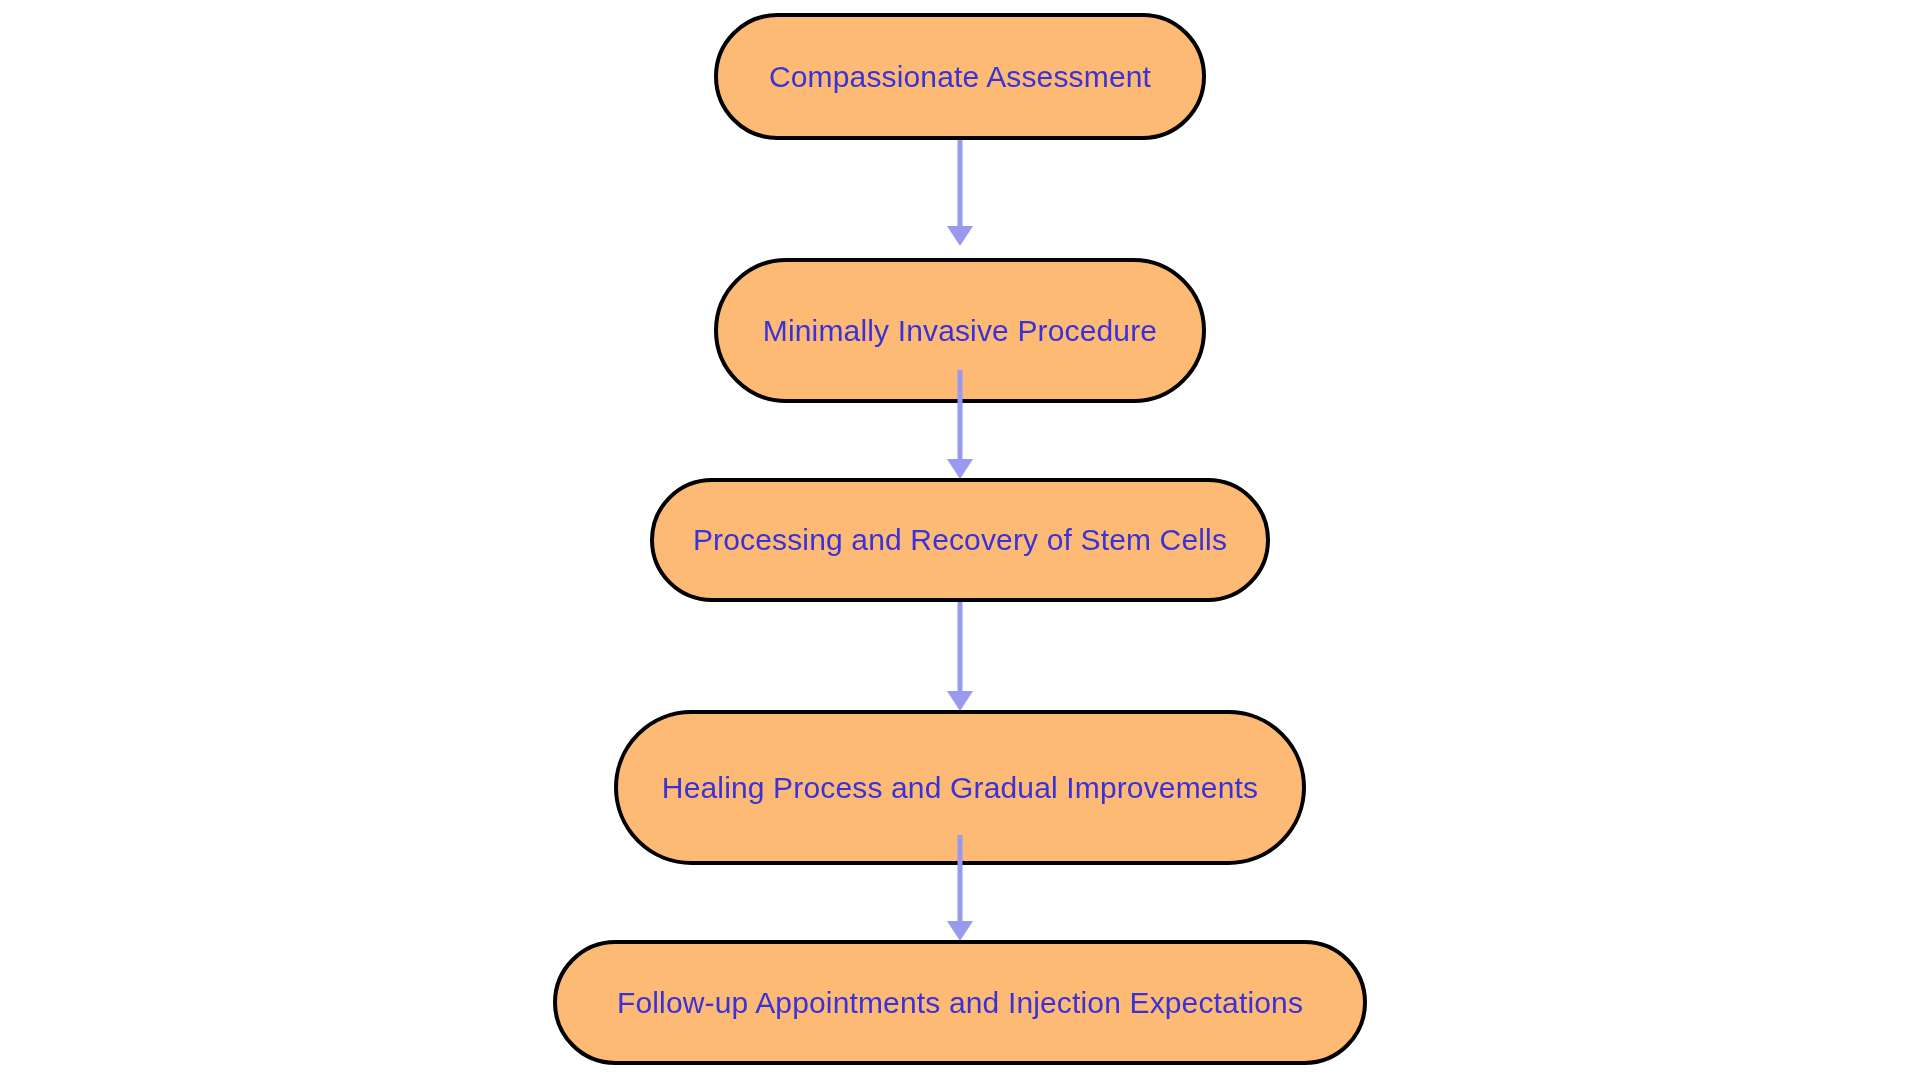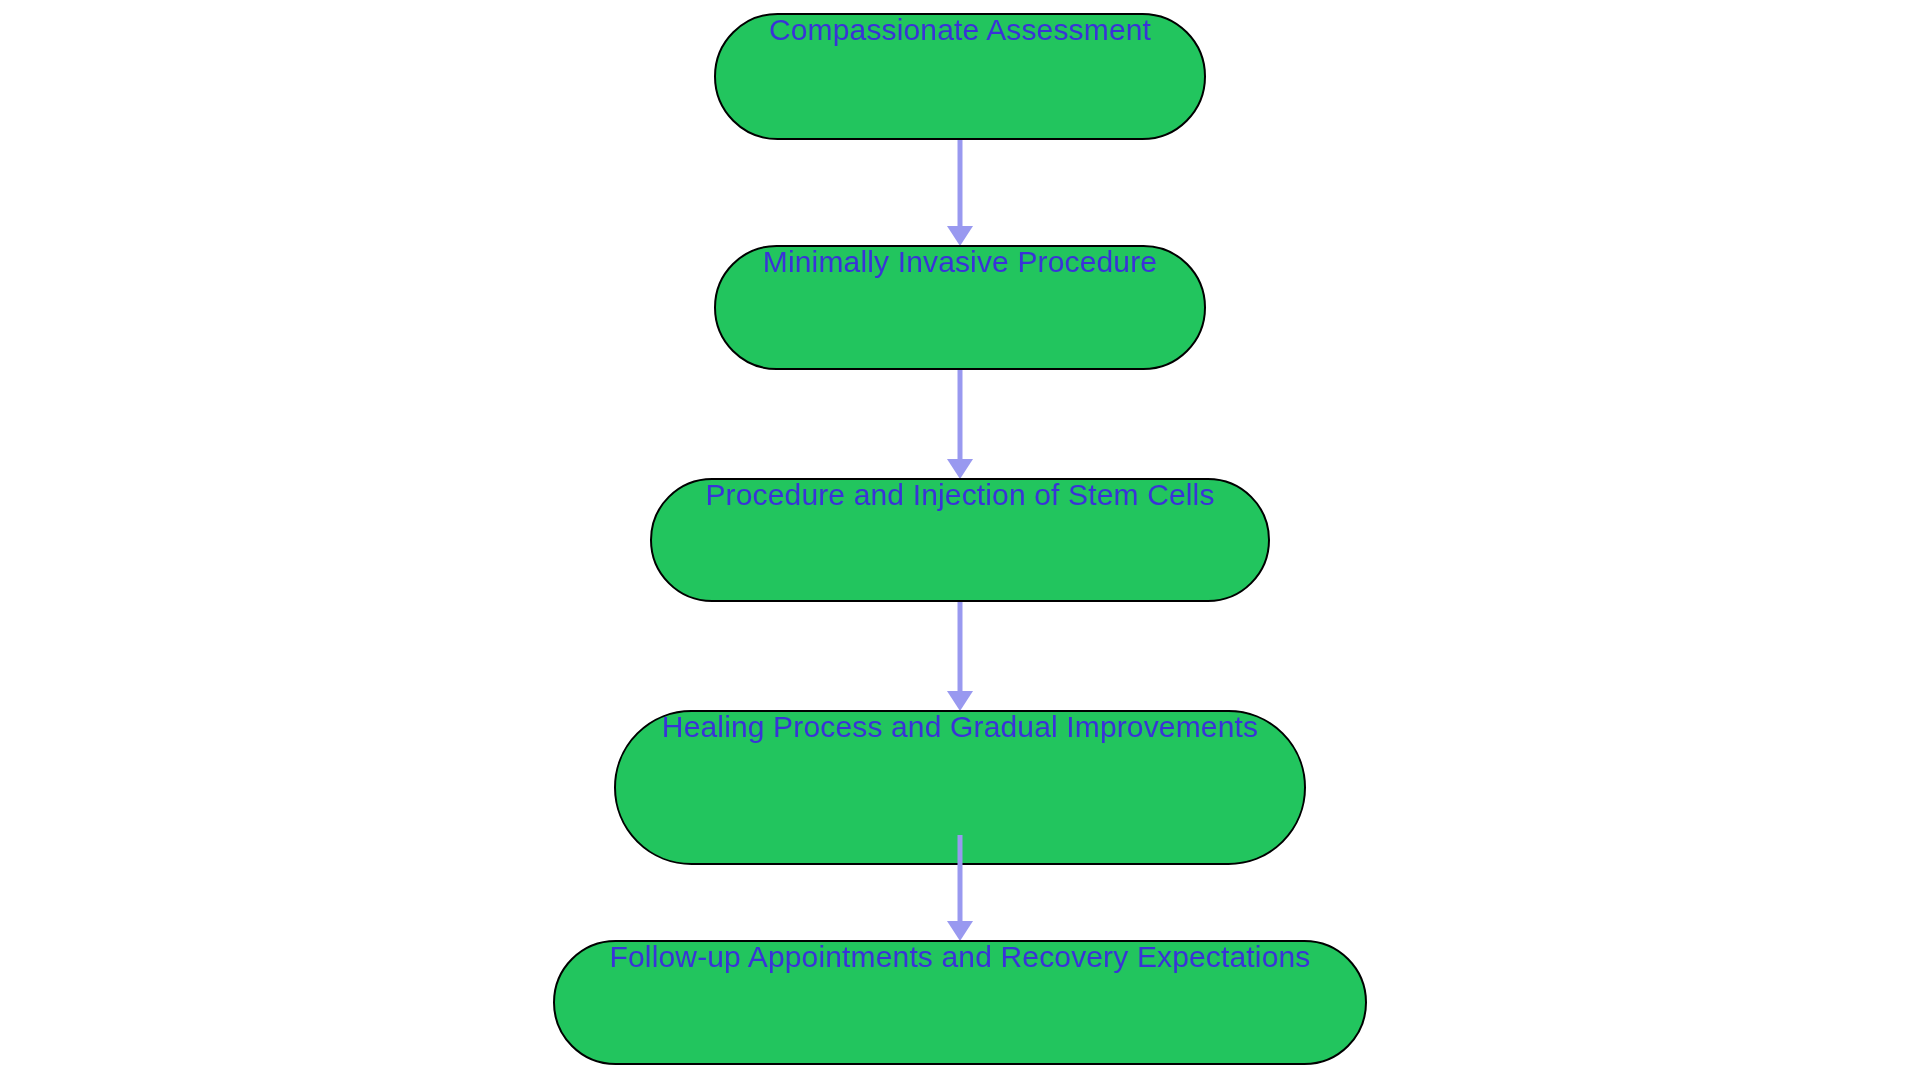--- a/index.html
+++ b/index.html
@@ -22,42 +22,42 @@
     background: #ffffff;
   }
 
   
   .node {
     position: absolute;
     box-sizing: border-box;
     left: 50%;
     transform: translateX(-50%);
     display: flex;
-    align-items: flex-start;
+    align-items: center;
     justify-content: center;
-    background: #22c55e;
-    border: 2px solid #000000;
+    background: #fdba74;
+    border: 4px solid #000000;
     border-radius: 999px;
     color: #3a32d8;
     font-size: 30px;
     font-weight: 400;
     letter-spacing: 0.15px;
     white-space: nowrap;
     user-select: none;
   }
 
   .node-label {
     display: block;
     line-height: 1;
     padding: 0 18px;
   }
 
   
   .node-1 { top: 13px;   width: 492px;  height: 127px; }
-  .node-2 { top: 245px;  width: 492px;  height: 125px; }
+  .node-2 { top: 258px;  width: 492px;  height: 145px; }
   .node-3 { top: 478px;  width: 620px;  height: 124px; }
   .node-4 { top: 710px;  width: 692px;  height: 155px; }
   .node-5 { top: 940px;  width: 814px;  height: 125px; }
 
   
   .connector {
     position: absolute;
     left: 50%;
     transform: translateX(-50%);
     width: 40px;
@@ -92,21 +92,21 @@
   </div>
 
   <div class="connector connector-2">
     <svg width="40" height="109" viewBox="0 0 40 109" xmlns="http://www.w3.org/2000/svg">
       <line x1="20" y1="0" x2="20" y2="92" stroke="#9999f0" stroke-width="5"></line>
       <polygon points="7,89 33,89 20,109" fill="#9999f0"></polygon>
     </svg>
   </div>
 
   <div class="node node-3">
-    <span class="node-label">Procedure and Injection of Stem Cells</span>
+    <span class="node-label">Processing and Recovery of Stem Cells</span>
   </div>
 
   <div class="connector connector-3">
     <svg width="40" height="109" viewBox="0 0 40 109" xmlns="http://www.w3.org/2000/svg">
       <line x1="20" y1="0" x2="20" y2="92" stroke="#9999f0" stroke-width="5"></line>
       <polygon points="7,89 33,89 20,109" fill="#9999f0"></polygon>
     </svg>
   </div>
 
   <div class="node node-4">
@@ -114,16 +114,16 @@
   </div>
 
   <div class="connector connector-4">
     <svg width="40" height="106" viewBox="0 0 40 106" xmlns="http://www.w3.org/2000/svg">
       <line x1="20" y1="0" x2="20" y2="89" stroke="#9999f0" stroke-width="5"></line>
       <polygon points="7,86 33,86 20,106" fill="#9999f0"></polygon>
     </svg>
   </div>
 
   <div class="node node-5">
-    <span class="node-label">Follow-up Appointments and Recovery Expectations</span>
+    <span class="node-label">Follow-up Appointments and Injection Expectations</span>
   </div>
 
 </div>
 
 </body></html>

